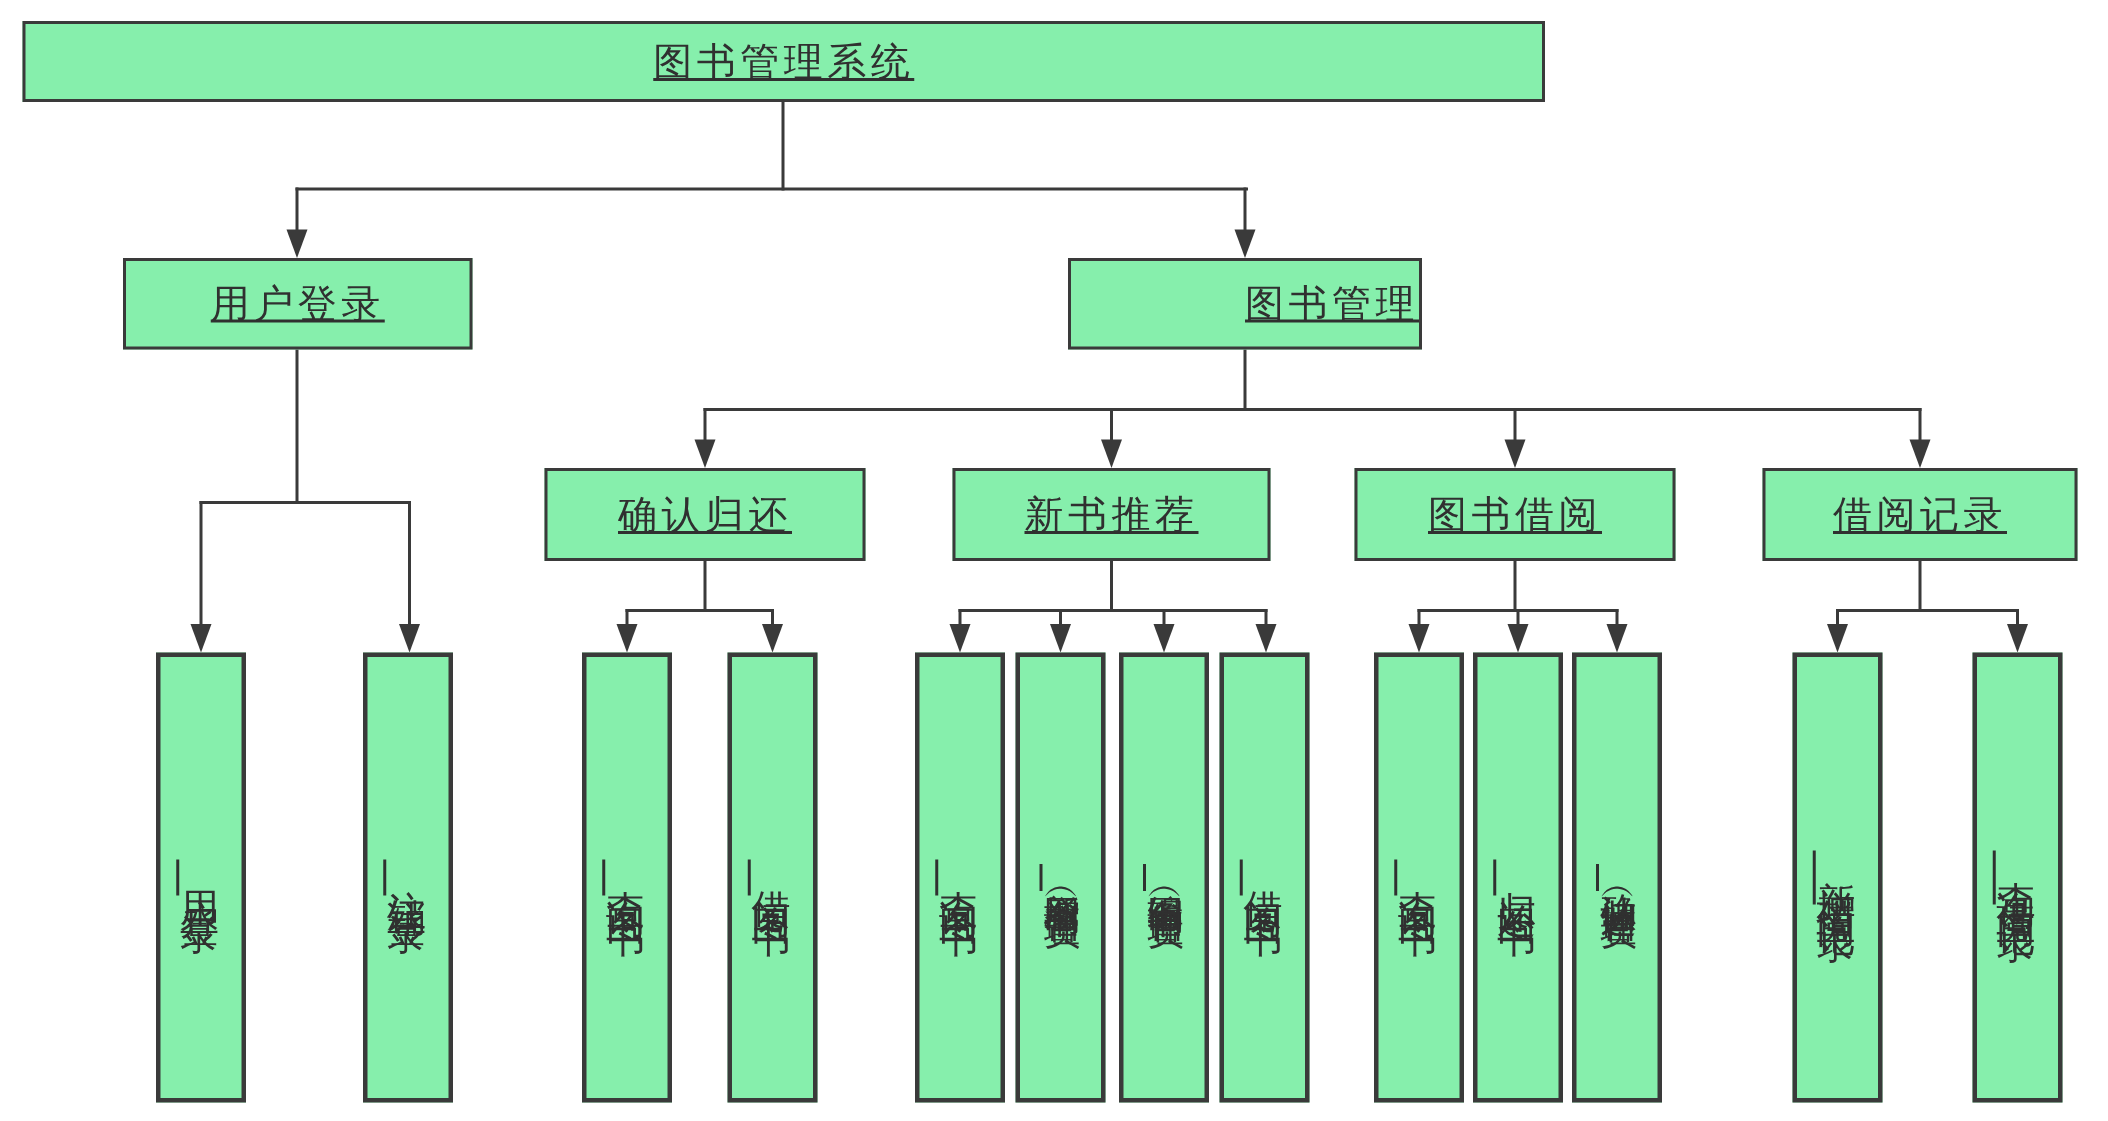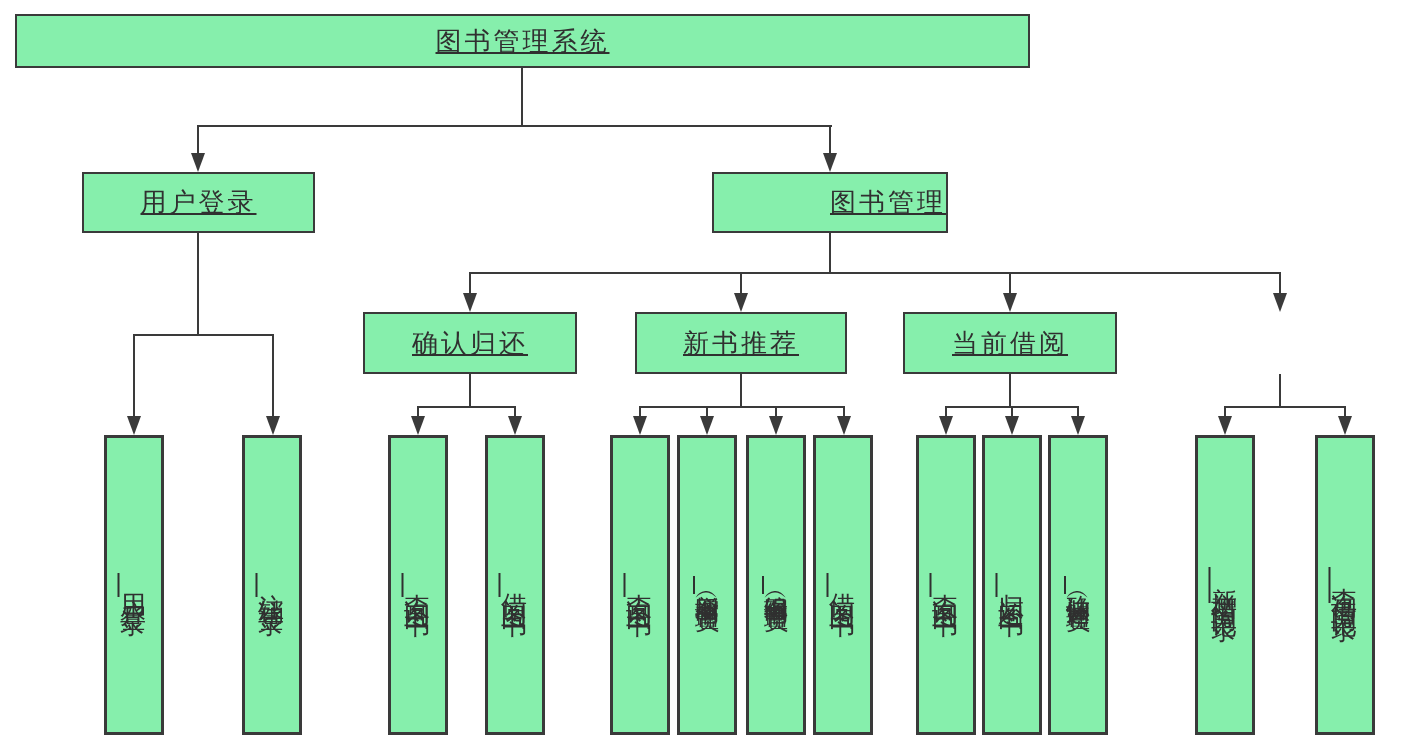--- a/index.html
+++ b/index.html
@@ -104,21 +104,24 @@
   <div class="vl" style="left:1279px; top:272px; height:27px;"></div>
   <div class="ah" style="left:1273px; top:293px;"></div>
 
   <div class="box hbox" style="left:363px; top:312px; width:214px; height:62px;">
     <span>确认归还</span>
   </div>
   <div class="box hbox" style="left:635px; top:312px; width:212px; height:62px;">
     <span>新书推荐</span>
   </div>
   <div class="box hbox" style="left:903px; top:312px; width:214px; height:62px;">
-    <span>当前借阅</span>
+    <span>图书借阅</span>
+  </div>
+  <div class="box hbox" style="left:1175px; top:312px; width:210px; height:62px;">
+    <span>借阅记录</span>
   </div>
 
   <div class="vl" style="left:469px; top:374px; height:34px;"></div>
   <div class="hl" style="left:417px; top:406px; width:99px;"></div>
   <div class="vl" style="left:417px; top:406px; height:12px;"></div>
   <div class="ah" style="left:411px; top:416px;"></div>
   <div class="vl" style="left:514px; top:406px; height:12px;"></div>
   <div class="ah" style="left:508px; top:416px;"></div>
 
   <div class="vl" style="left:740px; top:374px; height:34px;"></div>

